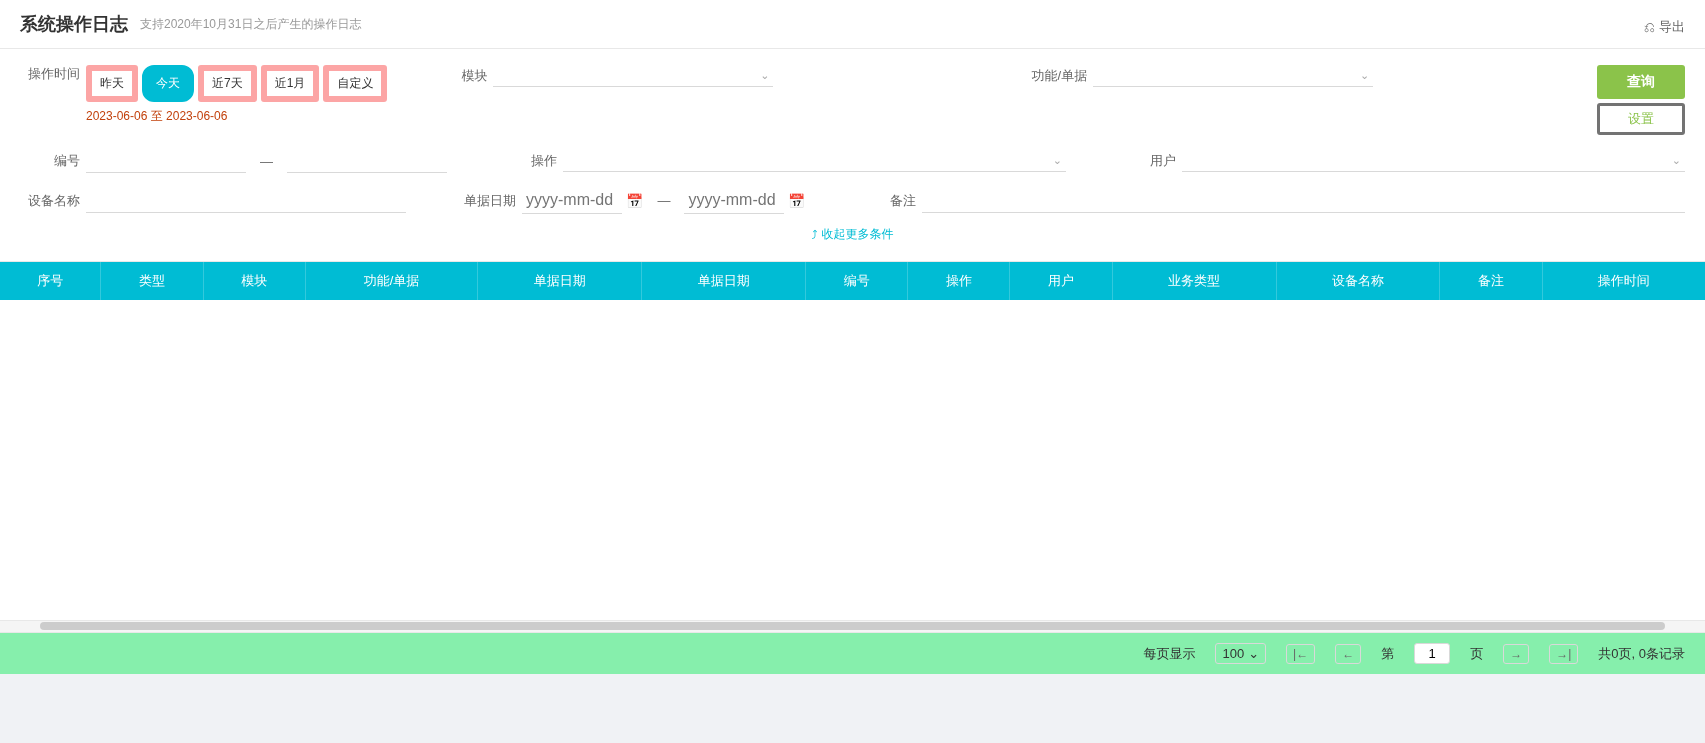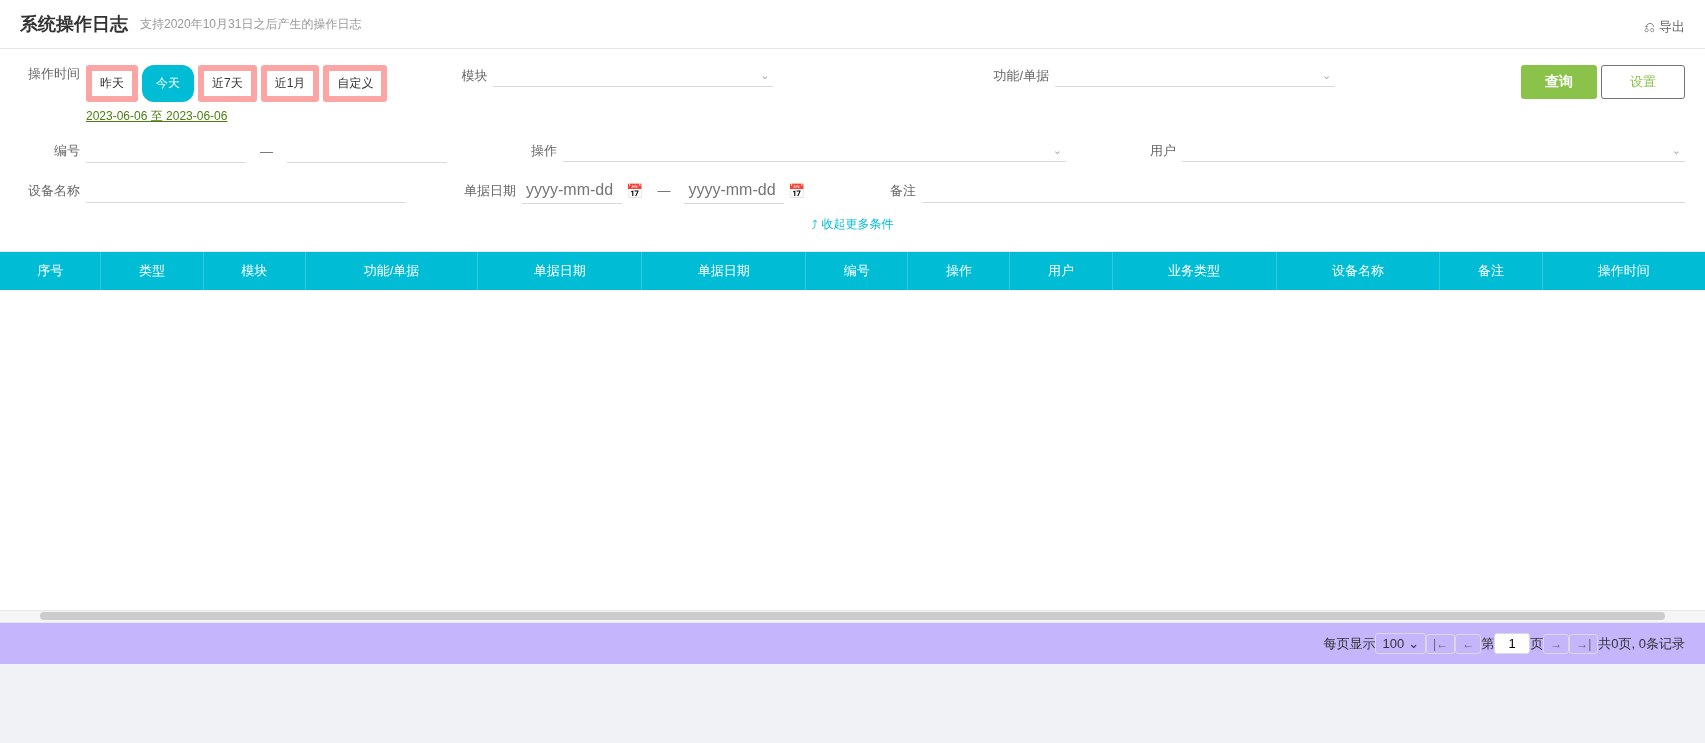--- a/index.html
+++ b/index.html
@@ -55,23 +55,22 @@
       color: #333;
     }
     .time-btn.active {
       background: #00bcd4;
       border-color: #00bcd4;
       color: #fff;
       border-radius: 12px;
     }
     .date-range-text {
       font-size: 12px;
-      color: #4d7c0f;
+      color: #c2410c;
       margin-top: 2px;
-      text-decoration: underline;
     }
 
     .filter-select {
       display: flex;
       align-items: center;
       border-bottom: 1px solid #d9d9d9;
       min-width: 200px;
       padding: 4px 4px;
       cursor: pointer;
       position: relative;
@@ -105,36 +104,37 @@
       justify-content: center;
       padding: 6px 0 10px;
       cursor: pointer;
       color: #00bcd4;
       font-size: 12px;
       gap: 4px;
     }
 
     .action-buttons {
       display: flex;
+      flex-direction: column;
       gap: 4px;
     }
     .query-btn {
       background: #8bc34a;
       color: #fff;
       border: none;
       padding: 8px 24px;
       border-radius: 3px;
       cursor: pointer;
       font-size: 14px;
       font-weight: bold;
     }
     .settings-btn {
       background: #fff;
       color: #8bc34a;
-      border: 1px solid #737373;
+      border: 3px solid #737373;
       padding: 4px 28px;
       border-radius: 3px;
       cursor: pointer;
       font-size: 13px;
     }
 
     .table-container {
       background: #fff;
       margin: 0;
     }
@@ -173,26 +173,26 @@
       position: absolute;
       bottom: 2px;
       left: 40px;
       right: 40px;
       height: 8px;
       background: #ccc;
       border-radius: 4px;
     }
 
     .pagination {
-      background: #c4b5fd;
+      background: #86efac;
       padding: 10px 20px;
       display: flex;
       align-items: center;
       justify-content: flex-end;
-      gap: 0;
+      gap: 20px;
       font-size: 13px;
       color: #333;
       border-top: 1px solid #e8e8e8;
     }
     .per-page-select {
       display: flex;
       align-items: flex-end;
       border: 1px solid #d9d9d9;
       border-radius: 3px;
       padding: 2px 6px;

